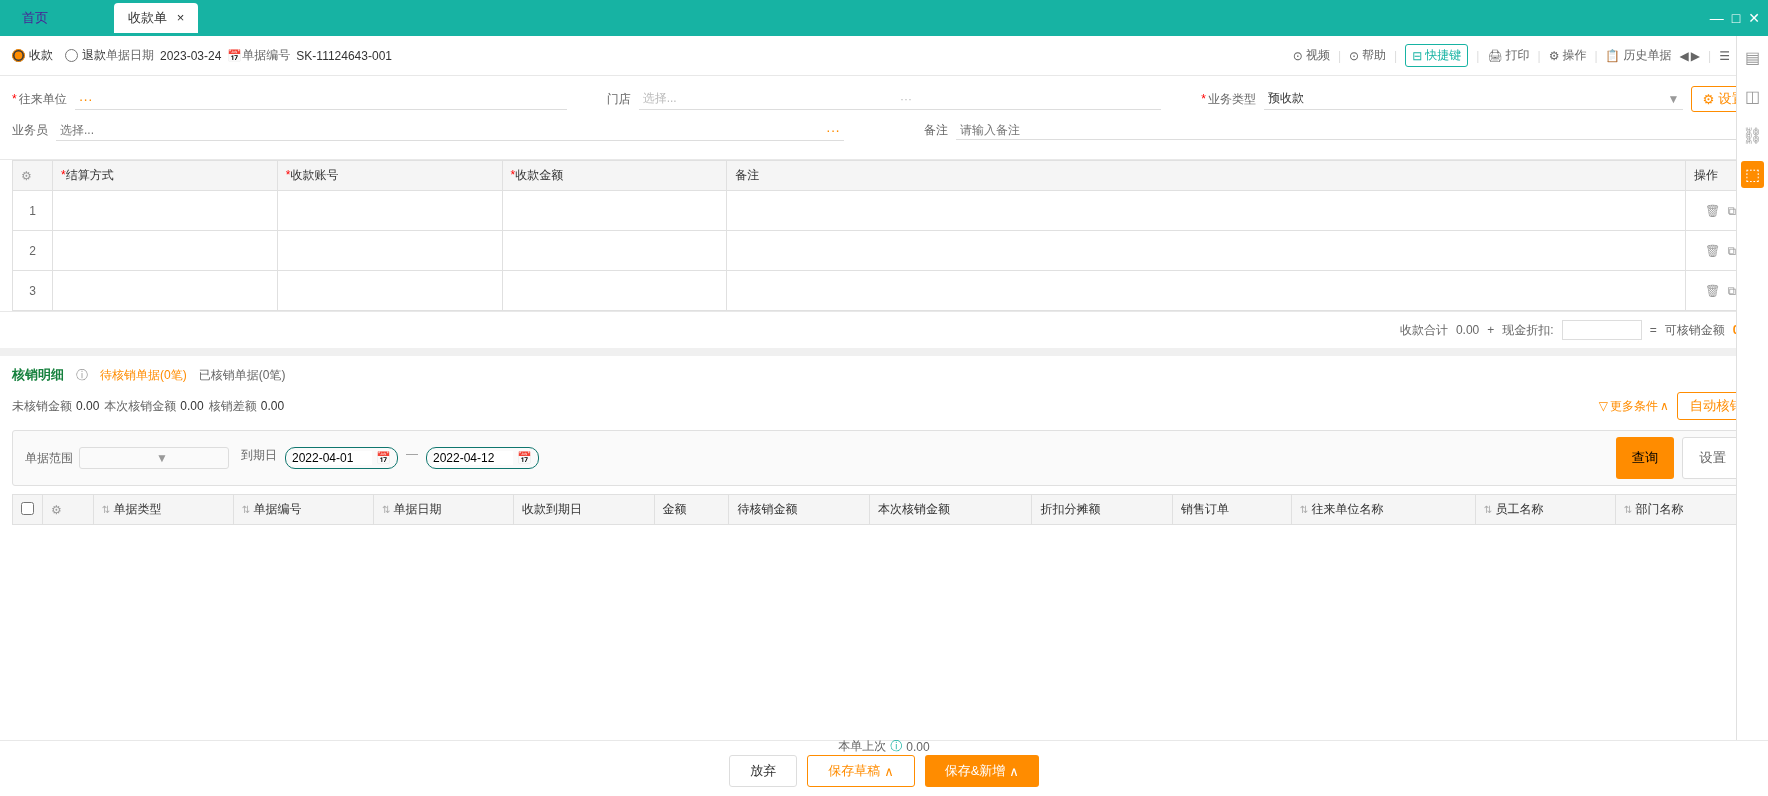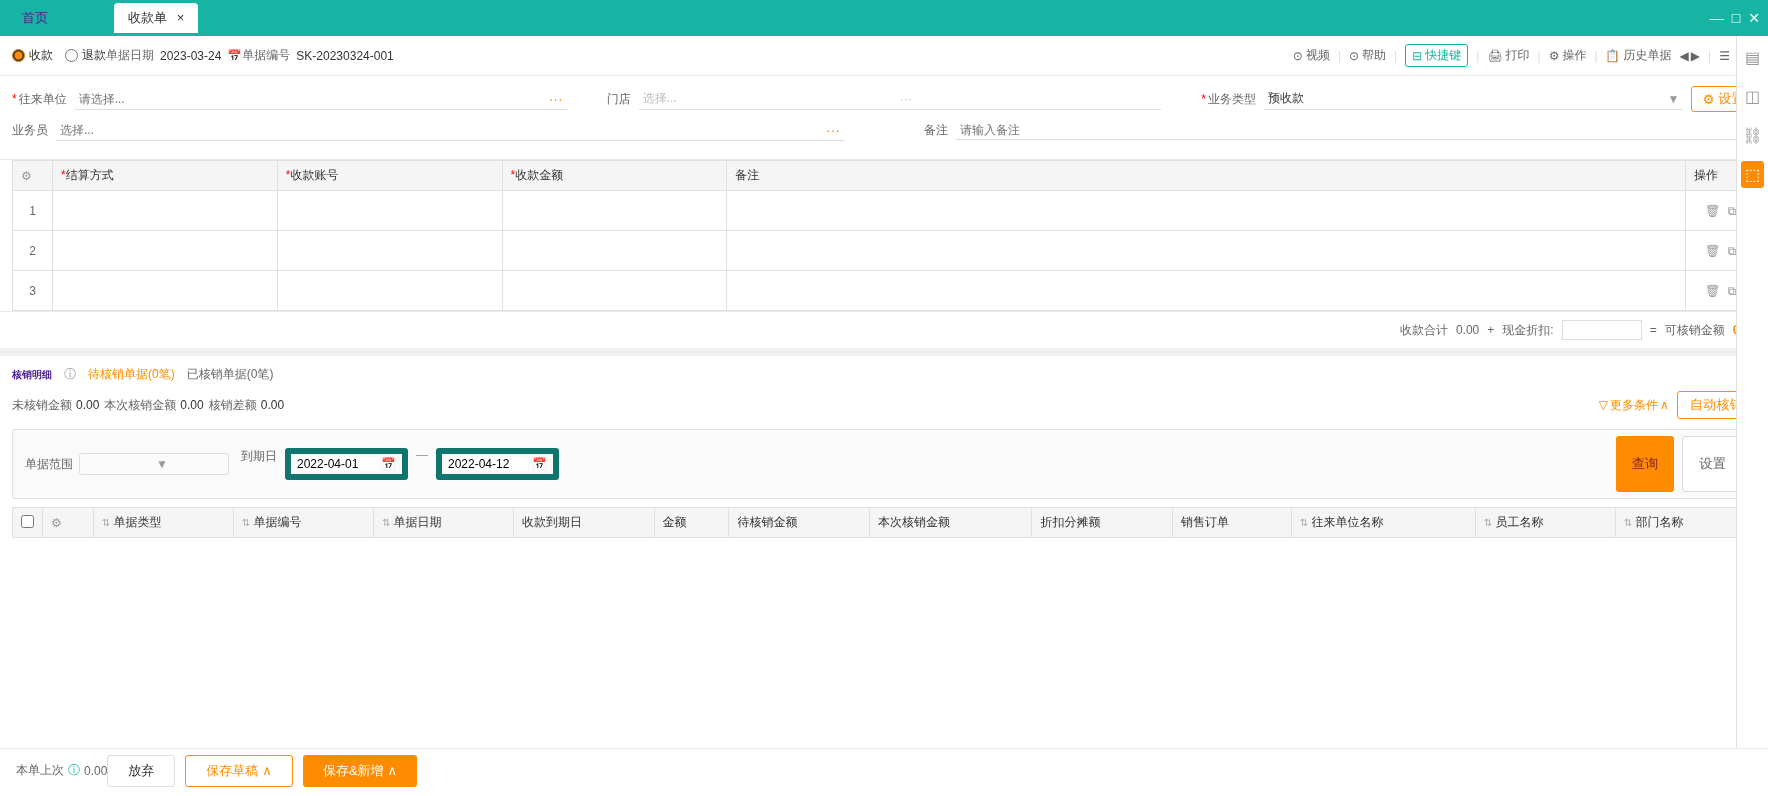--- a/index.html
+++ b/index.html
@@ -136,21 +136,21 @@
     .summary-row input.discount-input {
       border: 1px solid #ddd; outline: none; width: 80px; padding: 2px 4px; font-size: 12px;
     }
 
     
     .section-divider { height: 8px; background: #f0f0f0; }
 
     
     .reconcile-section { padding: 10px 12px; }
     .reconcile-header { display: flex; align-items: center; gap: 12px; margin-bottom: 8px; }
-    .reconcile-title { font-size: 10px; font-weight: bold; color: #4c1d95; }
+    .reconcile-title { font-size: 13px; font-weight: bold; color: #15803d; }
     .info-icon { color: #999; cursor: pointer; }
     .tab-link { color: #ff8c00; cursor: pointer; font-size: 12px; }
 
     .reconcile-stats { display: flex; align-items: center; gap: 5px; margin-bottom: 10px; color: #666; }
     .reconcile-stats .stat-item { display: flex; align-items: center; gap: 4px; }
     .stat-val { color: #333; }
 
     .filter-row {
       display: flex;
       align-items: center;
@@ -160,31 +160,31 @@
     }
     .more-conditions { color: #ff8c00; cursor: pointer; display: flex; align-items: center; gap: 2px; }
     .auto-reconcile-btn {
       background: #fff;
       border: 1px solid #ff8c00;
       color: #ff8c00;
       border-radius: 3px;
       padding: 4px 12px;
       cursor: pointer;
     }
-    .date-input-wrap { display: flex; align-items: center; gap: 4px; border: 6px solid #0f766e; padding: 3px 6px; border-radius: 3px; }
+    .date-input-wrap { display: flex; align-items: center; gap: 4px; border: 1px solid #0f766e; padding: 3px 6px; border-radius: 10px; }
     .date-input-wrap input { border: none; outline: none; font-size: 12px; width: 80px; }
     .cal-btn { color: #999; cursor: pointer; }
     .date-separator { color: #999; }
     .filter-actions { margin-left: auto; display: flex; gap: 8px; }
     .query-btn {
       background: #ff8c00;
-      color: #7f1d1d;
+      color: #000000;
       border: none;
       border-radius: 3px;
-      padding: 19px 16px;
+      padding: 12px 16px;
       cursor: pointer;
     }
     .settings-btn2 {
       background: #fff;
       border: 1px solid #ddd;
       color: #666;
       border-radius: 3px;
       padding: 5px 16px;
       cursor: pointer;
     }
@@ -202,30 +202,31 @@
       color: #333;
       white-space: nowrap;
       font-size: 12px;
     }
     .bottom-table th.checkbox-col { width: 30px; text-align: center; }
     .bottom-table .sort-arrows { color: #aaa; font-size: 10px; }
 
     
     .footer {
       position: fixed;
-      bottom: 4px;
+      bottom: 12px;
       left: 0;
       right: 0;
       height: 44px;
       background: #fff;
       border-top: 1px solid #e8e8e8;
       display: flex;
       align-items: center;
       padding: 0 16px;
-      justify-content: flex-start;
+      justify-content: center;
+      flex-direction: column;
     }
     .footer-left { color: #666; display: flex; align-items: center; gap: 4px; }
     .footer-left .info-icon { color: #17b3a3; }
     .footer-right { display: flex; gap: 10px; }
     .btn-abandon {
       background: #fff;
       border: 1px solid #ddd;
       color: #333;
       border-radius: 3px;
       padding: 6px 20px;
@@ -306,21 +307,21 @@
     </div>
 
     <div class="date-field">
       <span class="field-label">单据日期</span>
       <span class="date-value">2023-03-24</span>
       <span class="cal-icon">📅</span>
     </div>
 
     <div class="date-field">
       <span class="field-label">单据编号</span>
-      <span class="field-value">SK-20230324-001</span>
+      <span class="field-value">SK-11124643-001</span>
     </div>
 
     <div class="toolbar-actions">
       <div class="action-item">
         <span>⊙</span>
         <span>视频</span>
       </div>
       <span style="color:#ddd">|</span>
       <div class="action-item">
         <span>⊙</span>
@@ -355,21 +356,20 @@
       <span style="color:#ff8c00; background:#fff3e0; padding:2px 4px; border-radius:2px;">⊞</span>
     </div>
   </div>
 
   <div class="form-section">
     <div class="form-row">
 
       <div class="form-field" style="flex:2;">
         <label class="required">往来单位</label>
         <div class="input-wrap">
-          <input type="text" placeholder="请选择..." style="">
           <span class="more-btn">···</span>
         </div>
       </div>
 
       <div style="width:40px;"></div>
 
       <div class="form-field" style="flex:2;">
         <label>门店</label>
         <div class="select-wrap">
           <span>选择...</span>

